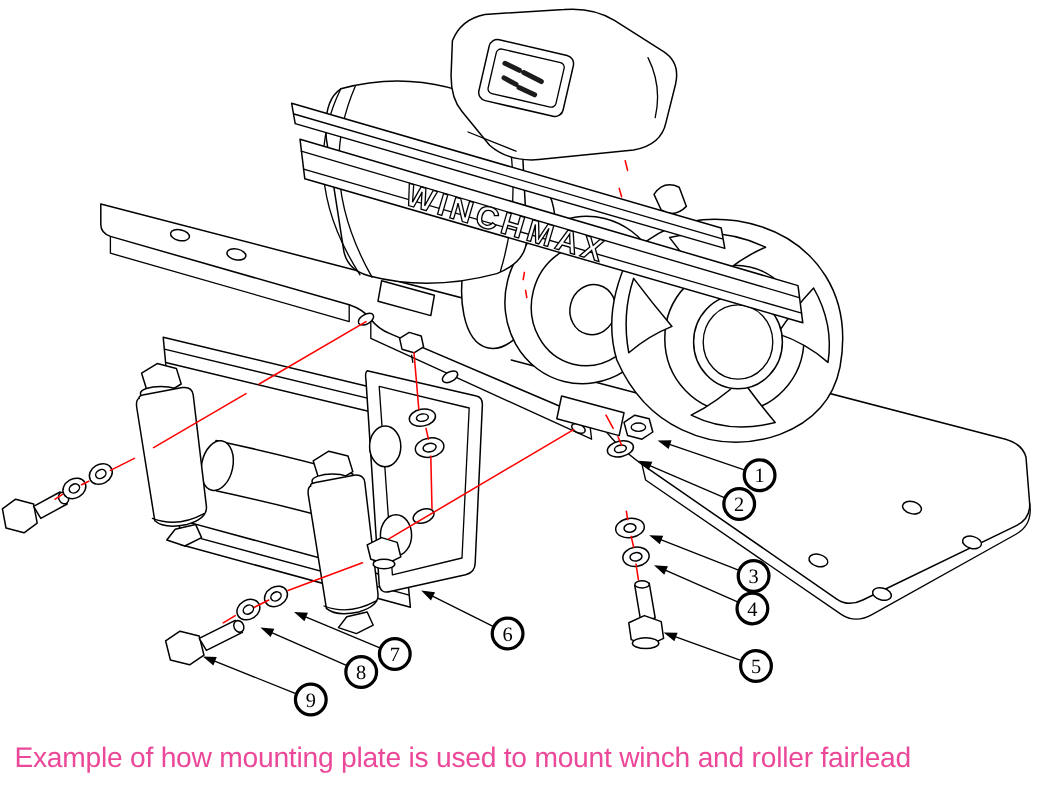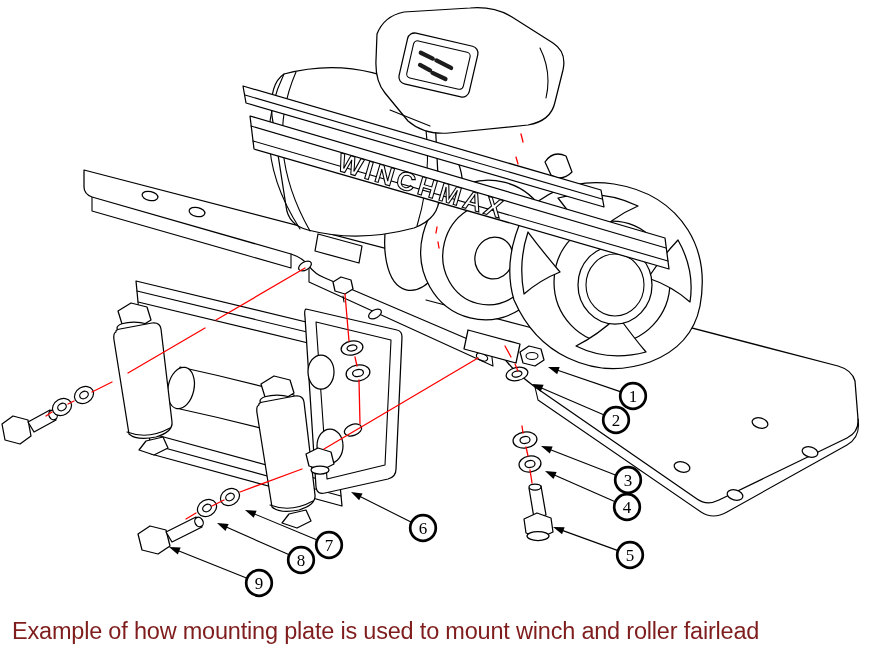--- a/index.html
+++ b/index.html
@@ -3,21 +3,21 @@
 <meta charset="utf-8">
 <style>
   html,body{margin:0;padding:0;background:#ffffff;}
   .stage{position:relative;width:875px;height:670px;background:#ffffff;overflow:hidden;
          font-family:"Liberation Sans",sans-serif;}
   svg{display:block;}
   svg .ln{fill:#ffffff;stroke:#000000;stroke-width:1.25;stroke-linejoin:round;stroke-linecap:round;}
   svg .nf{fill:none;stroke:#000000;stroke-width:1.1;stroke-linejoin:round;stroke-linecap:round;}
   svg .red{fill:none;stroke:#ff0000;stroke-width:1.3;stroke-linecap:round;}
   svg .mark{fill:none;stroke:#1c1c1c;stroke-width:4.2;stroke-linecap:round;}
-  .caption{position:absolute;left:12px;top:618px;width:860px;color:#7f1d1d;
+  .caption{position:absolute;left:12px;top:618px;width:860px;color:#ec4899;
            font-size:23.5px;letter-spacing:-0.2px;white-space:nowrap;}
 </style>
 </head>
 <body>
 
 <div class="stage">
   <svg id="fig" width="875" height="612" viewBox="0 0 875 612">
 
     <g>
       <path class="ln" d="M84,170 L838,366 Q852,370 855,381 L858,419 Q859,432 847,438 L719,500 Q707,506 697,499

